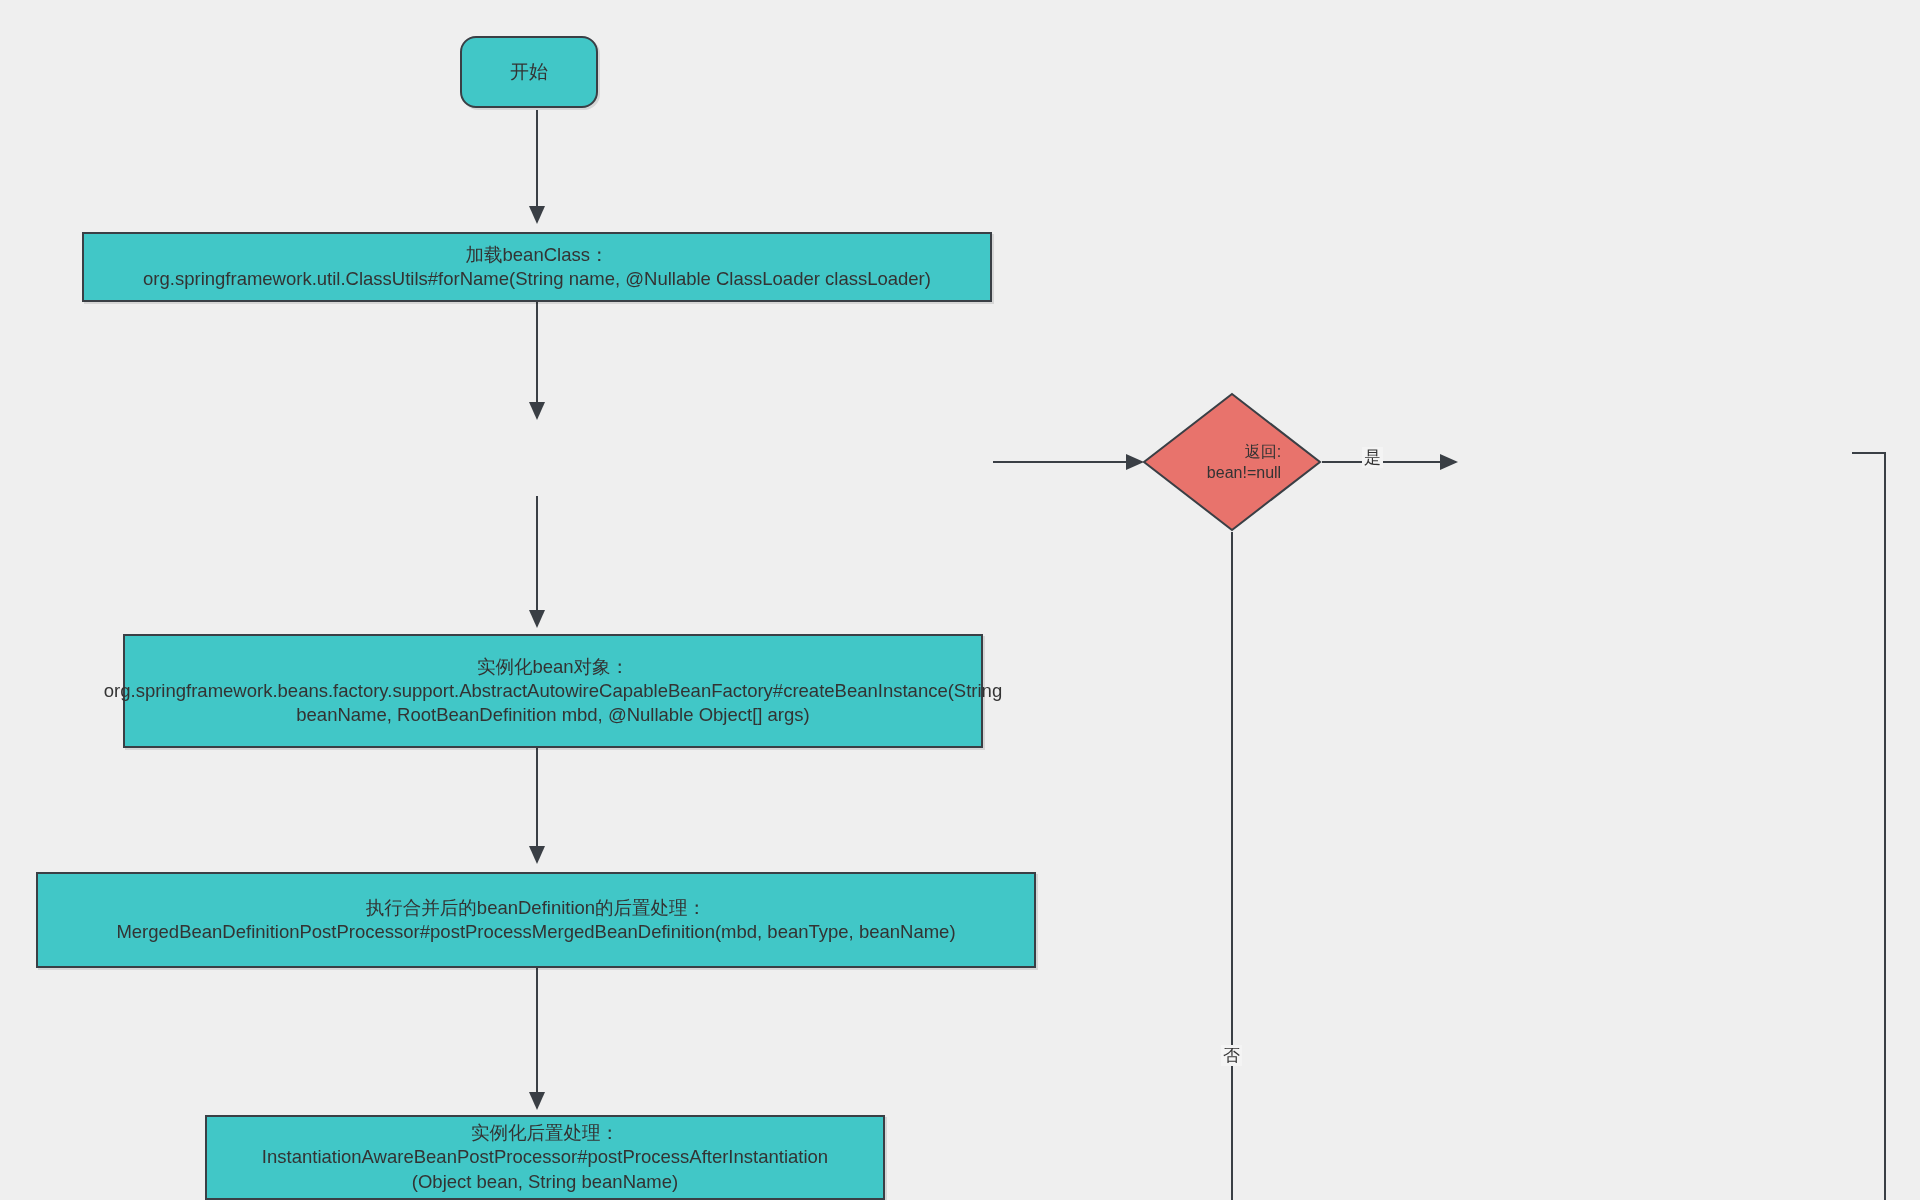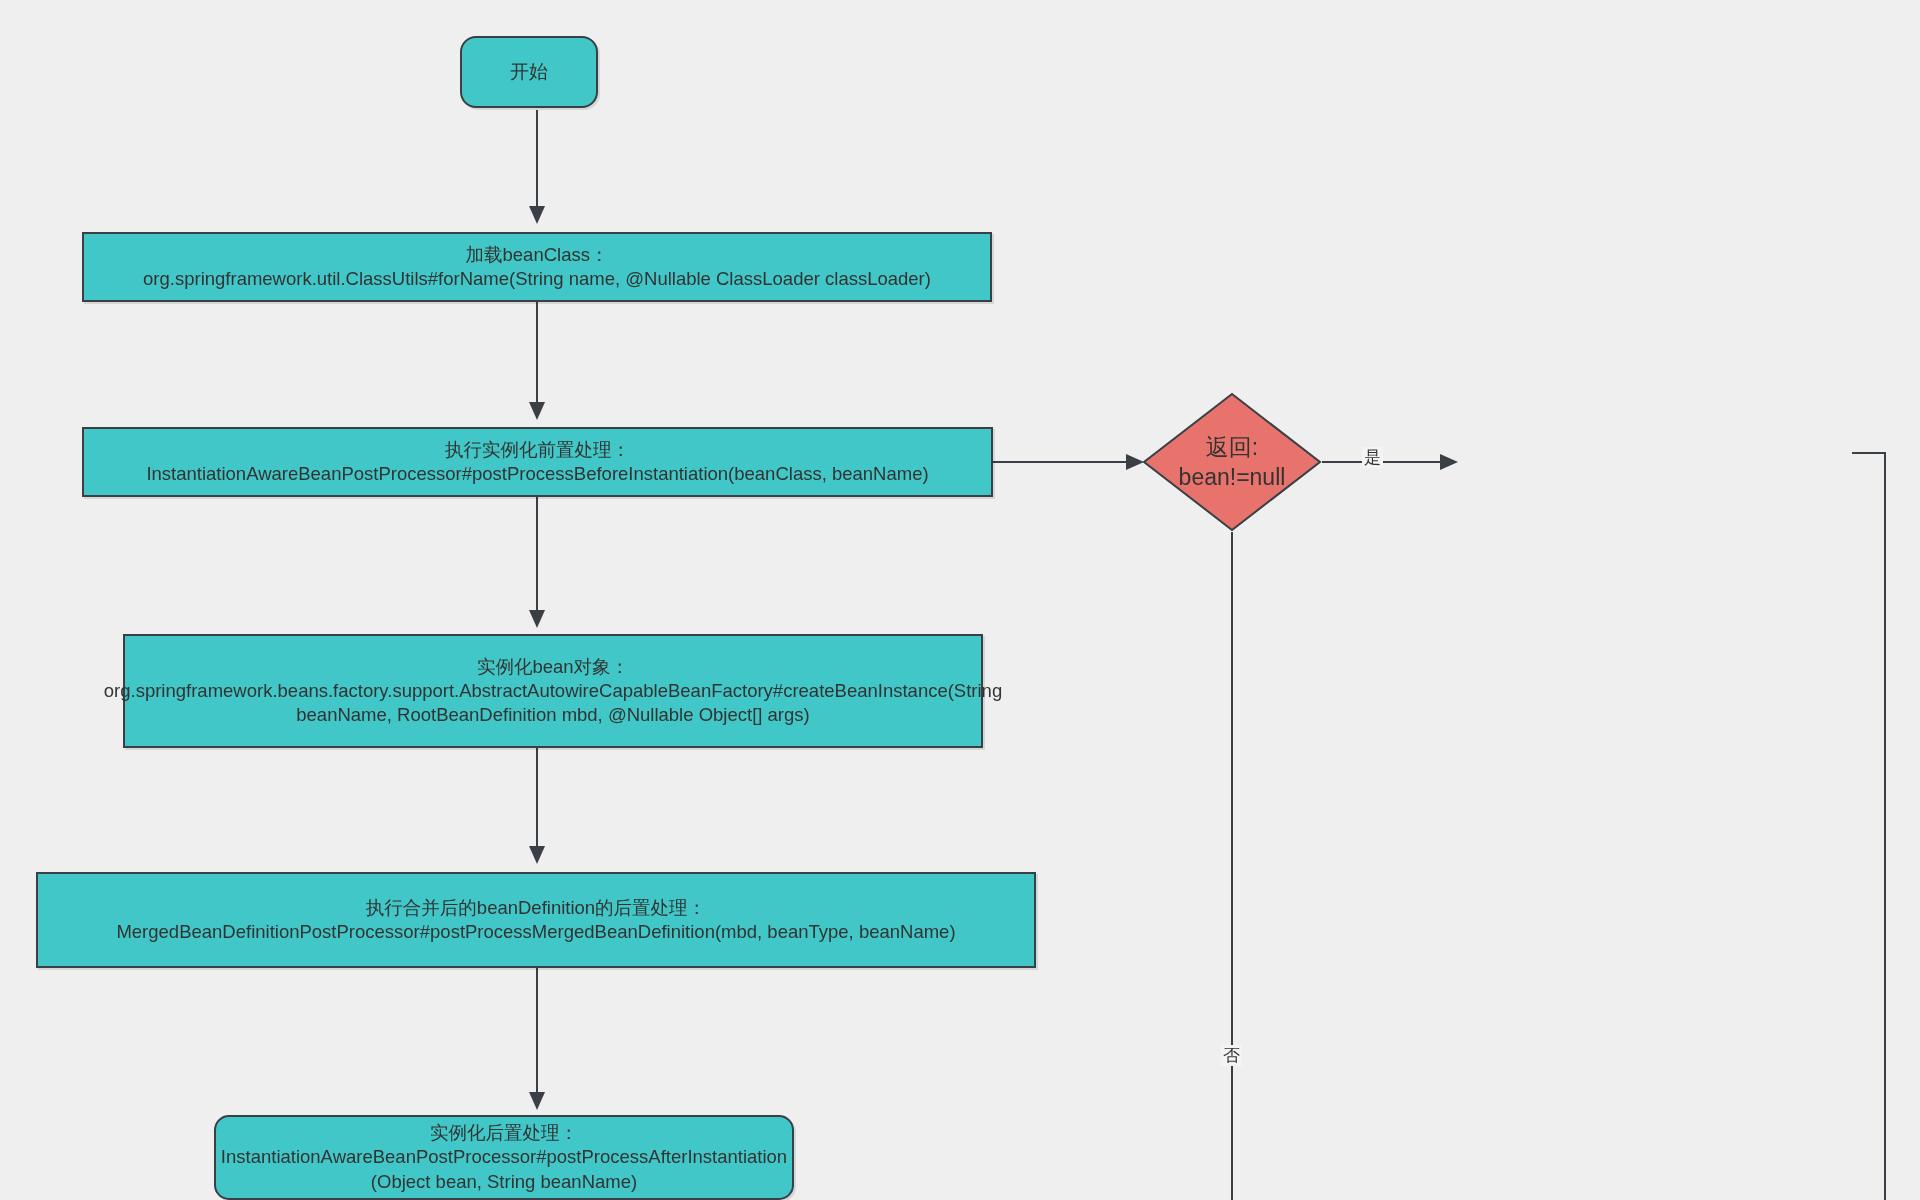--- a/index.html
+++ b/index.html
@@ -58,29 +58,29 @@
     z-index: 5;
   }
   .decision-wrap svg {
     position: absolute;
     left: 0;
     top: 0;
     overflow: visible;
   }
   .decision-label {
     position: absolute;
-    left: 0;
+    left: 12px;
     top: 0;
     width: 100%;
     height: 100%;
     display: flex;
     align-items: center;
     justify-content: center;
-    text-align: center;
-    font-size: 23px;
+    text-align: right;
+    font-size: 16px;
     color: #333333;
     line-height: 1.32;
     white-space: pre-line;
     pointer-events: none;
   }
   .edge-label {
     position: absolute;
     background: #f4f4f4;
     color: #333333;
     font-size: 17px;
@@ -119,39 +119,37 @@
     <path d="M537,748 L537,862" stroke="#3a3f45" stroke-width="2" fill="none" marker-end="url(#arrow)"></path>
 
     <path d="M537,968 L537,1108" stroke="#3a3f45" stroke-width="2" fill="none" marker-end="url(#arrow)"></path>
   </svg>
 
   <div class="node terminal" style="left:460px; top:36px; width:138px; height:72px;">开始</div>
 
   <div class="node proc" style="left:82px; top:232px; width:910px; height:70px;">加载beanClass：
 org.springframework.util.ClassUtils#forName(String name, @Nullable ClassLoader classLoader)</div>
 
-  <div class="node proc" style="left:82px; top:427px; width:911px; height:70px;">执行实例化前置处理：
-InstantiationAwareBeanPostProcessor#postProcessBeforeInstantiation(beanClass, beanName)</div>
 
   <div class="decision-wrap" style="left:1142px; top:392px; width:180px; height:140px;">
     <svg width="180" height="140" viewBox="0 0 180 140">
       <polygon points="90,2 178,70 90,138 2,70" fill="#e8736c" stroke="#3a3f45" stroke-width="2"></polygon>
     </svg>
     <div class="decision-label">返回:
 bean!=null</div>
   </div>
 
   <div class="edge-label" style="left:1362px; top:447px;">是</div>
 
   <div class="edge-label" style="left:1221px; top:1045px;">否</div>
 
 
   <div class="node proc" style="left:123px; top:634px; width:860px; height:114px;">实例化bean对象：
 org.springframework.beans.factory.support.AbstractAutowireCapableBeanFactory#createBeanInstance(String beanName, RootBeanDefinition mbd, @Nullable Object[] args)</div>
 
   <div class="node proc" style="left:36px; top:872px; width:1000px; height:96px;text-align:center;">执行合并后的beanDefinition的后置处理：
 MergedBeanDefinitionPostProcessor#postProcessMergedBeanDefinition(mbd, beanType, beanName)</div>
 
-  <div class="node proc" style="left:214px; top:1115px; width:580px; height:85px;border-radius:15px;">实例化后置处理：
+  <div class="node proc" style="left:205px; top:1115px; width:680px; height:85px;">实例化后置处理：
 InstantiationAwareBeanPostProcessor#postProcessAfterInstantiation
 (Object bean, String beanName)</div>
 
 </div>
 
 </body></html>

